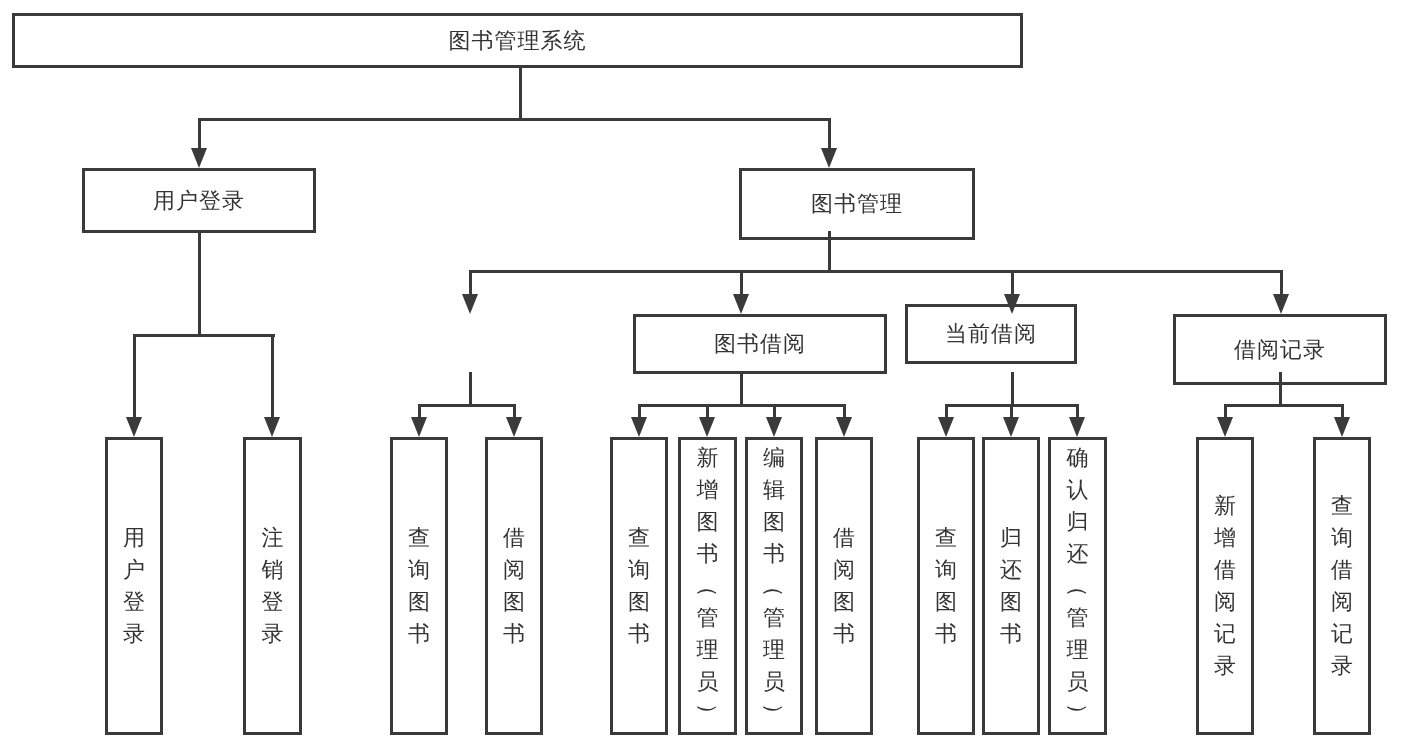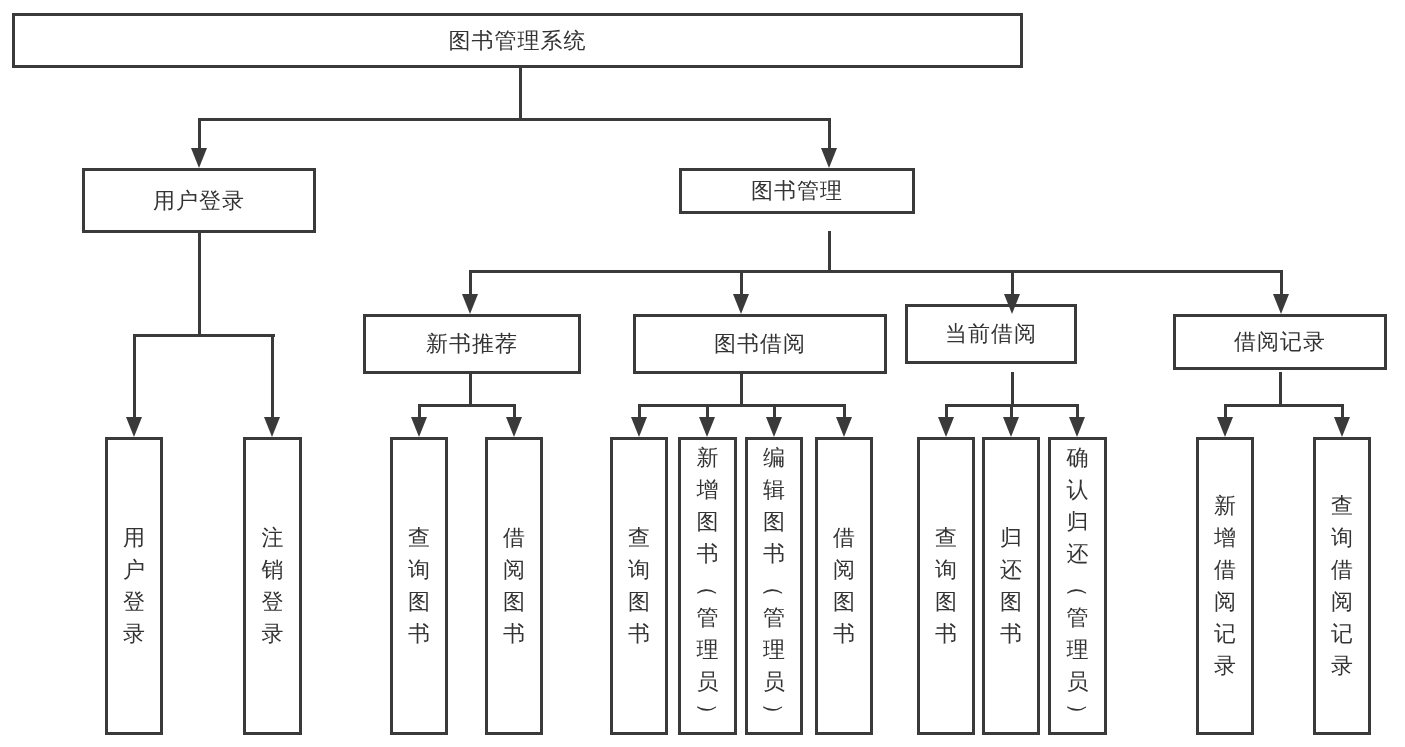--- a/index.html
+++ b/index.html
@@ -36,34 +36,31 @@
 
 <div class="stage">
 
   <div class="box" style="left:12px;top:13px;width:1011px;height:55px">
     <span>图书管理系统</span>
   </div>
 
   <div class="box" style="left:82px;top:168px;width:234px;height:65px">
     <span>用户登录</span>
   </div>
-  <div class="box" style="left:679px;top:168px;width:236px;height:46px">
+  <div class="box" style="left:739px;top:168px;width:236px;height:72px">
     <span>图书管理</span>
   </div>
 
-  <div class="box" style="left:363px;top:314px;width:218px;height:60px">
-    <span>新书推荐</span>
-  </div>
   <div class="box" style="left:633px;top:314px;width:254px;height:60px">
     <span>图书借阅</span>
   </div>
   <div class="box" style="left:905px;top:304px;width:172px;height:60px">
     <span>当前借阅</span>
   </div>
-  <div class="box" style="left:1173px;top:314px;width:214px;height:56px">
+  <div class="box" style="left:1173px;top:314px;width:214px;height:71px">
     <span>借阅记录</span>
   </div>
 
   <div class="box vbox" style="left:105px;top:437px;width:58px;height:298px">
       <span class="vchar">用</span>
       <span class="vchar">户</span>
       <span class="vchar">登</span>
       <span class="vchar">录</span>
     </div>
   <div class="box vbox" style="left:243px;top:437px;width:59px;height:298px">

